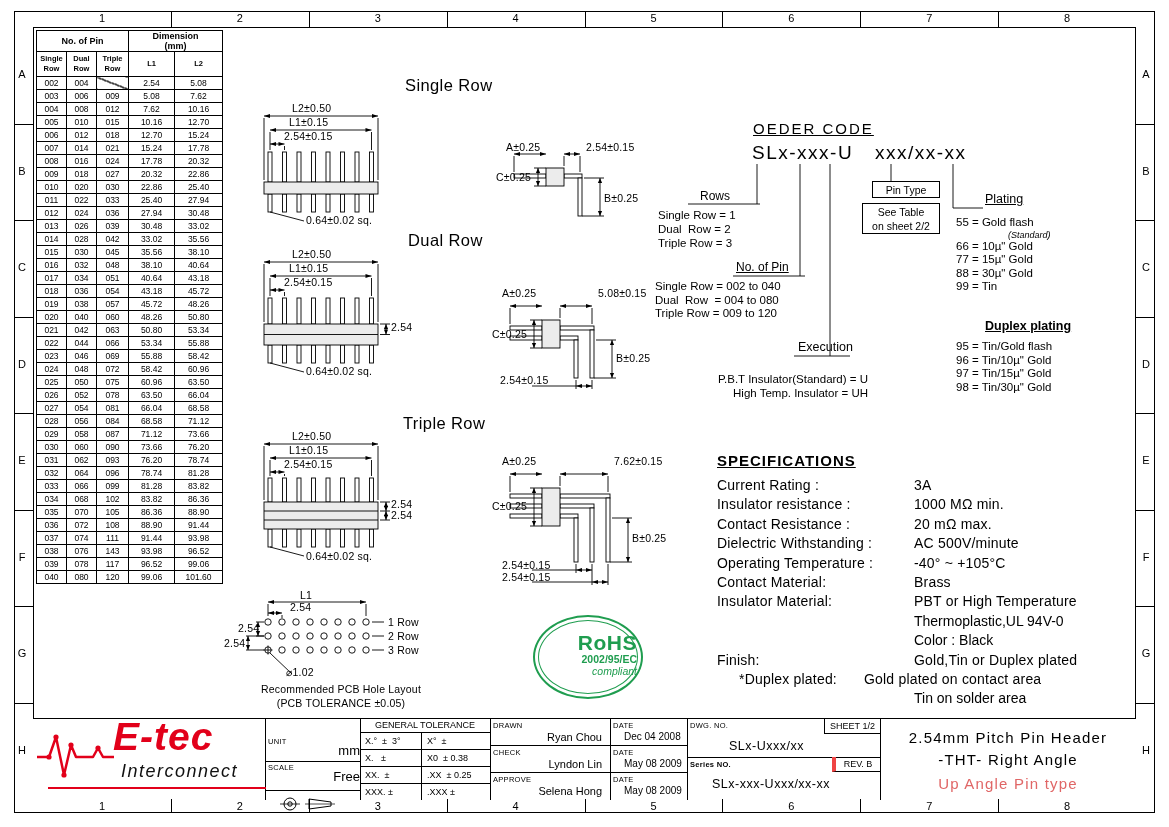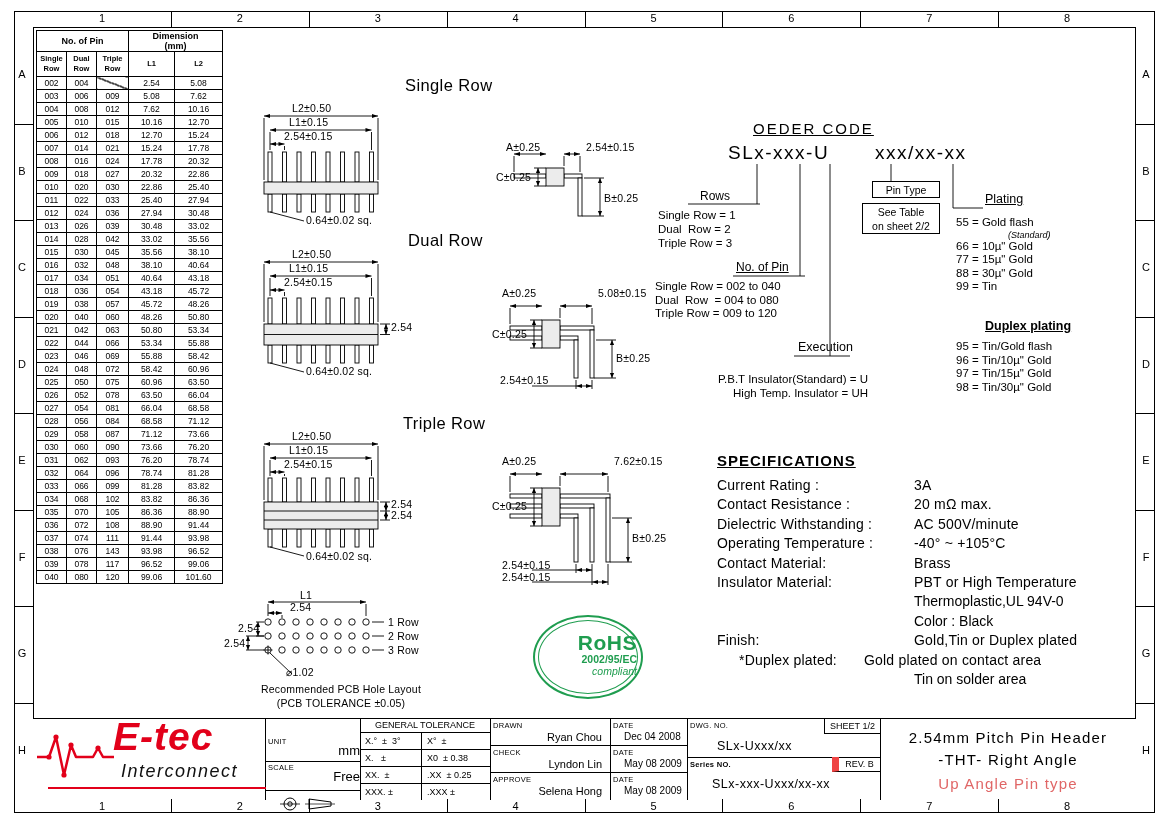--- a/index.html
+++ b/index.html
@@ -58,21 +58,21 @@
 #tol-grid{position:absolute;top:13px;left:0;width:130px}
 .tol-row{display:flex;height:17px;border-top:1px solid #000}
 .tol-cell{font-size:9px;line-height:16px;padding-left:5px;white-space:pre}
 .tol-cell:first-child{width:62px;border-right:1px solid #000;flex:none}
 .so-col{position:absolute;top:0;height:81px}
 .so-row{position:relative;height:27px;border-bottom:1px solid #000}
 .so-row:last-child{border-bottom:none}
 .so-name{position:absolute;right:8px;top:12px;font-size:11px;white-space:nowrap}
 .so-date{position:absolute;left:14px;top:12px;font-size:10px;white-space:nowrap}
 .sheet-box{position:absolute;right:0;top:0;width:56px;height:15px;border-left:1px solid #000;border-bottom:1px solid #000;font-size:9px;text-align:center;line-height:14px}
-.rev-box{position:absolute;right:0;top:38px;width:48px;height:15px;border-left:7px solid #ef4444;border-bottom: 1px solid #000;font-size:9px;text-align:center;line-height:14px}
+.rev-box{position:absolute;right:0;top:38px;width:48px;height:15px;border-left:4px solid #ef4444;border-bottom: 1px solid #000;font-size:9px;text-align:center;line-height:14px}
 .dwg-no{position:absolute;font-size:12.5px;letter-spacing:.5px;white-space:nowrap}
 .title-line{position:absolute;width:100%;text-align:center;font-size:15px;letter-spacing:1.2px;white-space:nowrap}
 .brand{position:absolute;left:80px;top:-4px;font-size:39px;font-weight:bold;font-style:italic;letter-spacing:1px;white-space:nowrap}
 .brand-sub{position:absolute;left:88px;top:42px;font-size:18px;font-style:italic;letter-spacing:1.5px;color:#111;white-space:nowrap}
 .brand-line{position:absolute;left:15px;top:68px;width:218px;height:2px}
 svg{position:absolute;overflow:visible}
 </style>
 </head>
 <body>
 
@@ -709,21 +709,21 @@
         <line x1="109" y1="44" x2="109" y2="84" stroke="#000" stroke-width="0.9"></line>
         <line x1="85" y1="156" x2="157" y2="156" stroke="#000" stroke-width="0.9"></line>
         <line x1="152" y1="44" x2="152" y2="156" stroke="#000" stroke-width="0.9"></line>
         <line x1="146" y1="236" x2="202" y2="236" stroke="#000" stroke-width="0.9"></line>
         <line x1="182" y1="44" x2="182" y2="236" stroke="#000" stroke-width="0.9"></line>
         <line x1="243" y1="44" x2="243" y2="61" stroke="#000" stroke-width="0.9"></line>
         <line x1="305" y1="44" x2="305" y2="88" stroke="#000" stroke-width="0.9"></line>
         <line x1="305" y1="88" x2="335" y2="88" stroke="#000" stroke-width="0.9"></line>
       </svg>
     <div class="oc-title">OEDER CODE</div>
-    <div class="oc-part-seg" style="left:80px">SLx-xxx-U</div>
+    <div class="oc-part-seg" style="left:104px">SLx-xxx-U</div>
     <div class="oc-part-seg" style="left:227px">xxx/xx-xx</div>
     <div class="oc-h" style="left:52px;top:69px">Rows</div>
     <div class="oc-list oc-rowsl" id="oc-rows" style="left:10px;top:88px">
         <div class="oc-item">Single Row = 1</div>
         <div class="oc-item">Dual  Row = 2</div>
         <div class="oc-item">Triple Row = 3</div>
       </div>
     <div class="oc-box" style="left:224px;top:61px;width:68px;height:17px;line-height:16px">Pin Type</div>
     <div class="oc-box" style="left:214px;top:83px;width:78px;height:31px;line-height:14px;padding-top:1px">
       <div>See Table</div>
@@ -759,20 +759,24 @@
   </div>
 
   <div class="specs">
     <div class="spec-title">SPECIFICATIONS</div>
     <div id="spec-rows">
         <div class="spec-row">
           <span class="spec-label">Current Rating :</span>
           <span class="spec-value">3A</span>
         </div>
         <div class="spec-row">
+          <span class="spec-label">Insulator resistance :</span>
+          <span class="spec-value">1000 MΩ min.</span>
+        </div>
+        <div class="spec-row">
           <span class="spec-label">Contact Resistance :</span>
           <span class="spec-value">20 mΩ max.</span>
         </div>
         <div class="spec-row">
           <span class="spec-label">Dielectric Withstanding :</span>
           <span class="spec-value">AC 500V/minute</span>
         </div>
         <div class="spec-row">
           <span class="spec-label">Operating Temperature :</span>
           <span class="spec-value">-40° ~ +105°C</span>
@@ -893,21 +897,21 @@
         </div>
         <div class="so-row">
           <div class="tb-small">DATE</div>
           <div class="so-date">May  08  2009</div>
         </div>
       </div>
 
     <div class="abs" style="left:654px;top:0;width:193px;height:81px">
       <div class="tb-small">DWG. NO.</div>
       <div class="sheet-box">SHEET 1/2</div>
-      <div class="dwg-no" style="left:30px;top:20px">SLx-Uxxx/xx</div>
+      <div class="dwg-no" style="left:42px;top:20px">SLx-Uxxx/xx</div>
       <div class="tb-hline" style="left:0;top:38px;width:193px"></div>
       <div class="tb-small" style="top:41px;font-weight:bold">Series NO.</div>
       <div class="rev-box">REV. B</div>
       <div class="dwg-no" style="left:25px;top:58px">SLx-xxx-Uxxx/xx-xx</div>
     </div>
 
     <div class="abs" style="left:847px;top:0;width:256px;height:81px">
       <div class="title-line" style="top:10px">2.54mm  Pitch  Pin  Header</div>
       <div class="title-line" style="top:32px">-THT-   Right  Angle</div>
       <div class="title-line" id="title-line3" style="top: 56px; color: rgb(224, 102, 102);">Up  Angle  Pin  type</div>

